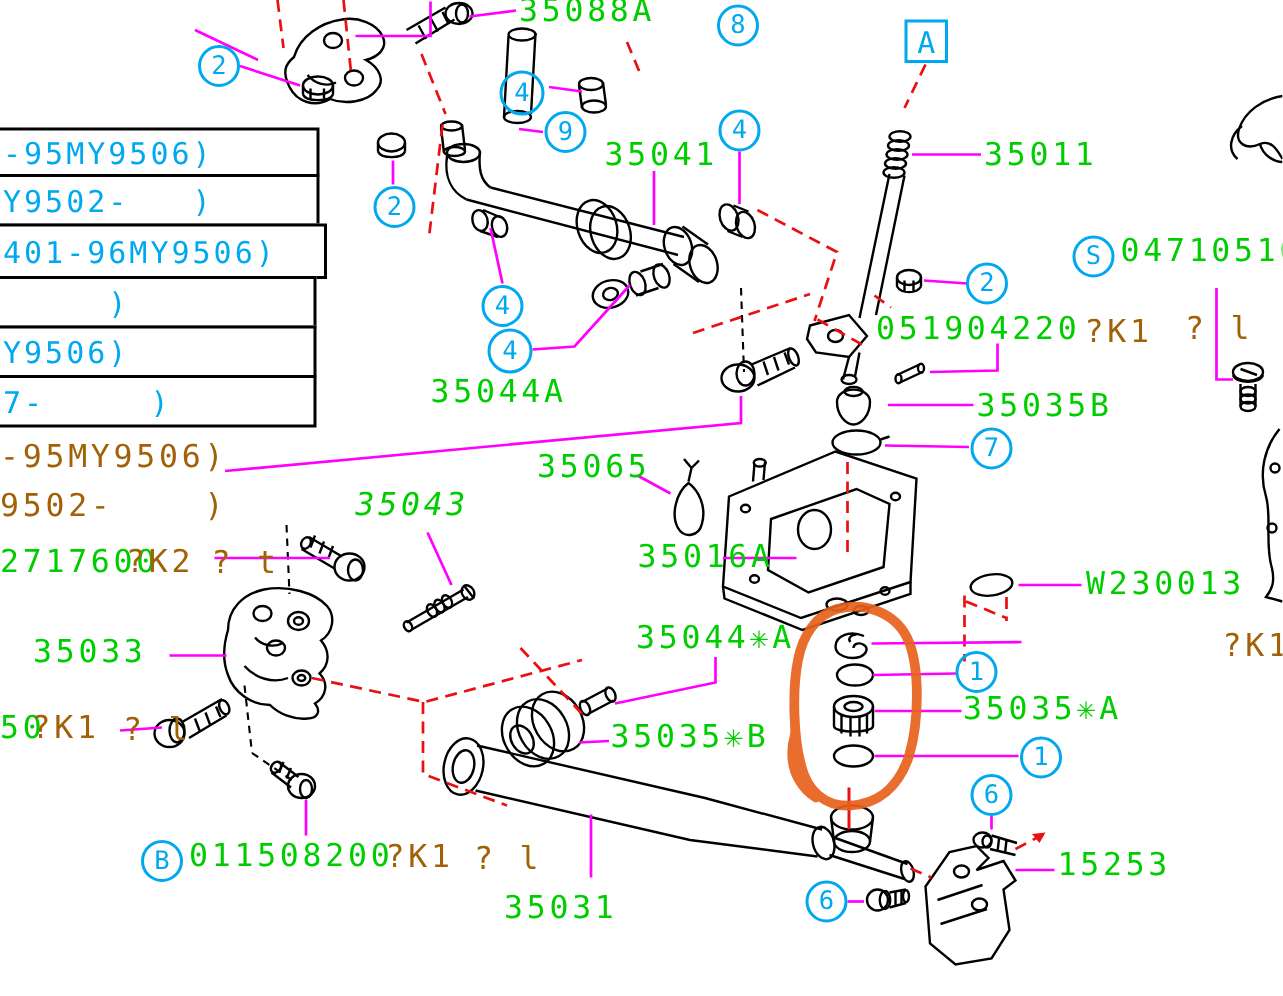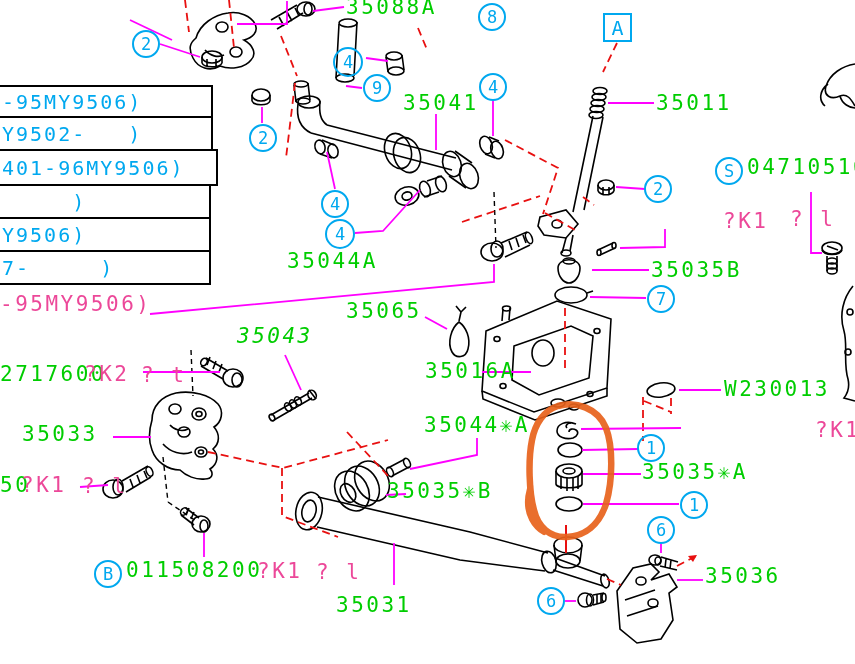--- a/index.html
+++ b/index.html
@@ -3,21 +3,21 @@
 <meta charset="utf-8">
 <style>
   html,body{margin:0;padding:0;background:#fff;}
   body{width:855px;height:664px;overflow:hidden;position:relative;
        font-family:"DejaVu Sans Mono","Liberation Mono",monospace;}
   #stage{position:absolute;left:0;top:0;width:855px;height:664px;}
   svg.art{position:absolute;left:0;top:0;}
   #anno-layer{position:absolute;left:0;top:0;width:855px;height:664px;pointer-events:none;}
   .lbl{position:absolute;white-space:pre;font-size:21px;letter-spacing:2.5px;line-height:21px;}
   .green{color:#00cd00;}
-  .cyan{color:#ec4899;}
+  .cyan{color:#a16207;}
   .callout{position:absolute;border:2px solid #00a8ef;border-radius:50%;color:#00a8ef;
            display:flex;align-items:center;justify-content:center;font-size:17px;
            background:transparent;box-sizing:content-box;}
   .refbox{position:absolute;left:603px;top:13px;width:25px;height:25px;border:2px solid #00a8ef;
           color:#00a8ef;display:flex;align-items:center;justify-content:center;font-size:20px;}
   .tbl-row{position:absolute;left:-8px;border:2px solid #000;color:#00a8ef;font-size:20px;
            letter-spacing:2px;display:flex;align-items:center;padding-left:8px;
            box-sizing:border-box;background:#fff;white-space:pre;}
 </style>
 </head>
@@ -333,42 +333,44 @@
   <div class="tbl-row" style="top:250px;height:35px;width:219px;">7-     )</div>
 </div>
 
 <div class="refbox">A</div>
 
 <div id="anno-layer">
       <span class="lbl green" style="left: 346px; top: -3px;">35088A</span>
       <span class="lbl green" style="left: 403px; top: 93px;">35041</span>
       <span class="lbl green" style="left: 656px; top: 93px;">35011</span>
       <span class="lbl green" style="left: 287px; top: 251px;">35044A</span>
+      <span class="lbl green" style="left: 584px; top: 209px;">051904220</span>
       <span class="lbl cyan" style="left: 723px; top: 211px;">?K1</span>
       <span class="lbl cyan" style="left: 790px; top: 209px;">? l</span>
       <span class="lbl green" style="left: 747px; top: 157px;">04710516</span>
       <span class="lbl green" style="left: 651px; top: 260px;">35035B</span>
-      <span class="lbl green" style="left: 346px; top: 301px;">35065</span>
+      <span class="lbl green" style="left: 358px; top: 301px;">35065</span>
       <span class="lbl green" style="left: 237px; top: 326px; font-style: italic;">35043</span>
       <span class="lbl green" style="left: 389px; top: 361px; margin-left: 36px;">35016A</span>
       <span class="lbl green" style="left: 724px; top: 379px;">W230013</span>
       <span class="lbl cyan" style="left: 815px; top: 420px;">?K1</span>
       <span class="lbl green" style="left: 424px; top: 415px;">35044✳A</span>
       <span class="lbl green" style="left: 642px; top: 462px;">35035✳A</span>
-      <span class="lbl green" style="left: 387px; top: 481px;">35035✳B</span>
+      <span class="lbl green" style="left: 407px; top: 481px;">35035✳B</span>
       <span class="lbl green" style="left: 22px; top: 424px;">35033</span>
       <span class="lbl green" style="left: 0px; top: 475px; text-align: center;">50</span>
       <span class="lbl cyan" style="left: 21px; top: 475px;">?K1</span>
       <span class="lbl cyan" style="left: 82px; top: 476px;">? l</span>
       <span class="lbl green" style="left: 126px; top: 560px;">011508200</span>
       <span class="lbl cyan" style="left: 257px; top: 561px;">?K1</span>
       <span class="lbl cyan" style="left: 316px; top: 562px;">? l</span>
       <span class="lbl green" style="left: 336px; top: 584px; margin-top: 11px;">35031</span>
-      <span class="lbl green" style="left: 705px; top: 566px;">35036</span>
+      <span class="lbl green" style="left: 705px; top: 566px;">15253</span>
       <span class="lbl cyan" style="left: 0px; top: 294px;">-95MY9506)</span>
+      <span class="lbl cyan" style="left: 0px; top: 327px;">9502-    )</span>
       <span class="lbl green" style="left: 0px; top: 364px;">2717600</span>
       <span class="lbl cyan" style="left: 84px; top: 364px;">?K2</span>
       <span class="lbl cyan" style="left: 141px; top: 365px;">? t</span>
       <div class="callout" style="left: 132px; top: 30px; width: 24px; height: 24px;">2</div>
       <div class="callout" style="left: 249px; top: 124px; width: 24px; height: 24px;">2</div>
       <div class="callout" style="left: 333px; top: 47px; width: 26px; height: 26px;">4</div>
       <div class="callout" style="left: 363px; top: 74px; width: 24px; height: 24px;">9</div>
       <div class="callout" style="left: 478px; top: 3px; width: 24px; height: 24px;">8</div>
       <div class="callout" style="left: 479px; top: 73px; width: 24px; height: 24px;">4</div>
       <div class="callout" style="left: 644px; top: 175px; width: 24px; height: 24px;">2</div>

